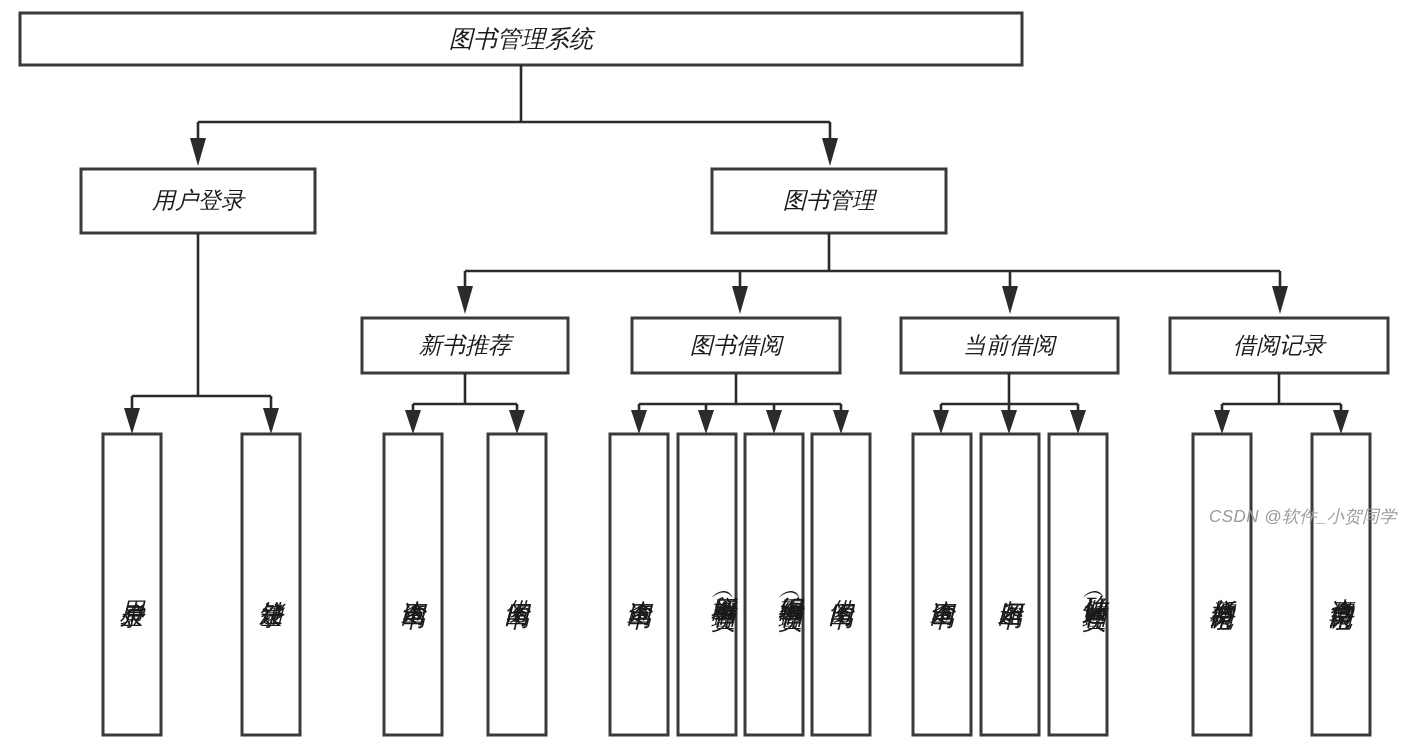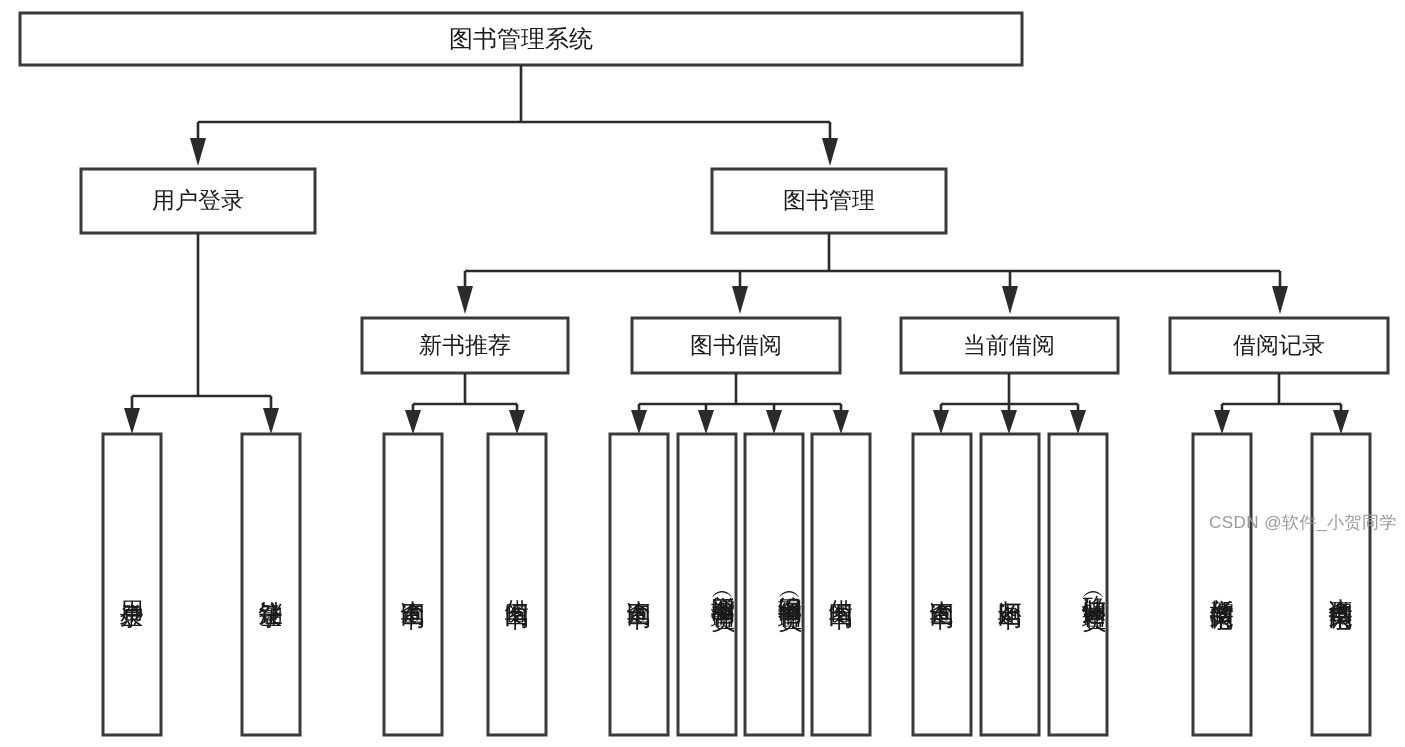--- a/index.html
+++ b/index.html
@@ -11,20 +11,21 @@
     width: 1405px;
     height: 747px;
     font-family: "Liberation Sans", "DejaVu Sans", sans-serif;
     overflow: hidden;
   }
   #diagram-root {
     position: relative;
     width: 1405px;
     height: 534px;
     background: #ffffff;
+    font-style: italic;
   }
   svg#flow-svg {
     position: absolute;
     left: 0;
     top: 0;
     width: 1405px;
     height: 747px;
     display: block;
   }
   .node-rect {
@@ -61,21 +62,21 @@
     color: #1a1a1a;
     line-height: 1.06;
     letter-spacing: 2px;
     white-space: nowrap;
     text-align: center;
     pointer-events: none;
   }
   #watermark {
     position: absolute;
     right: 8px;
-    bottom: 0;
+    bottom: 6px;
     font-family: "Liberation Sans", "DejaVu Sans", sans-serif;
     font-size: 17px;
     color: #9a9a9a;
     letter-spacing: 0.5px;
     white-space: nowrap;
   }
 </style>
 </head>
 <body>
 

